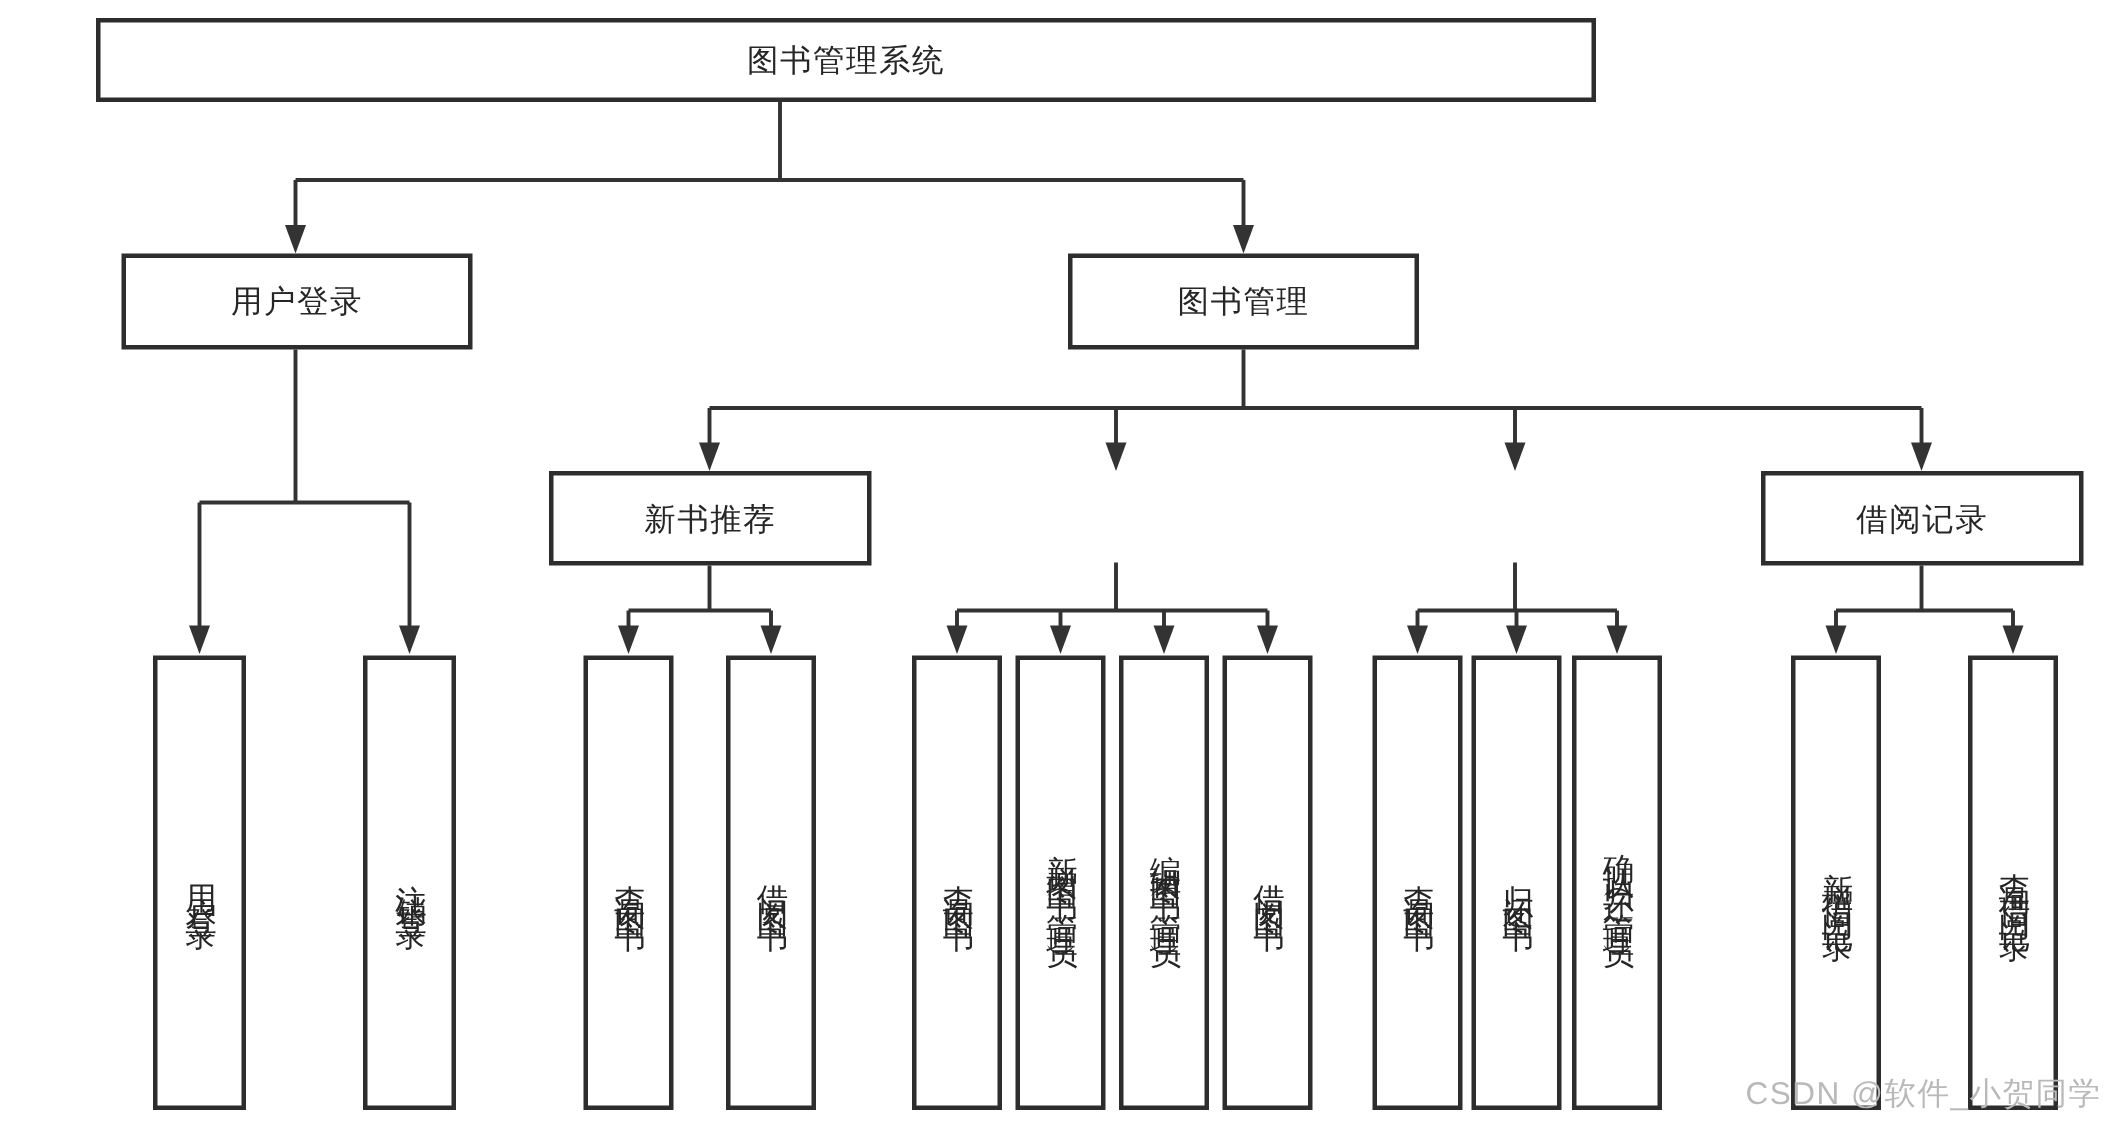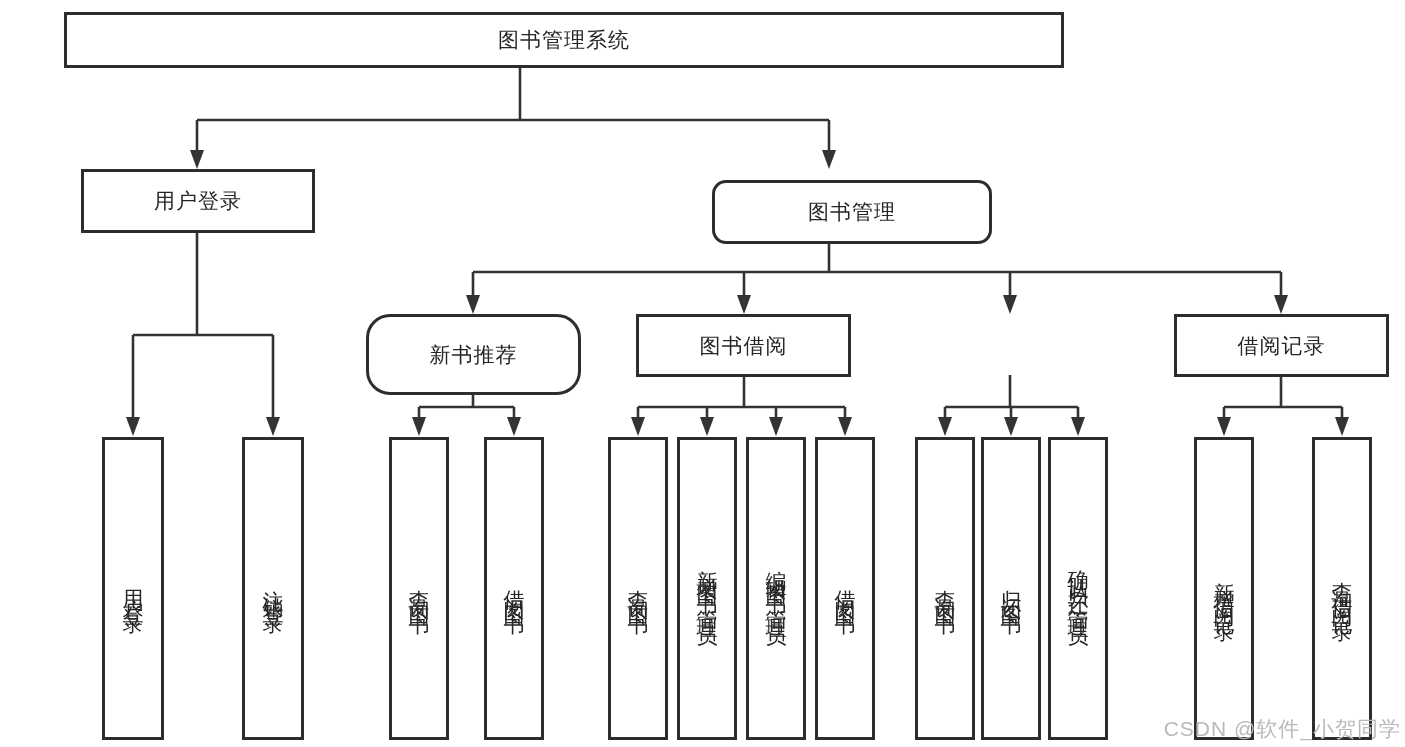--- a/index.html
+++ b/index.html
@@ -89,24 +89,23 @@
         <polygon points="1004,417 1018,417 1011,436"></polygon>
         <polygon points="1071,417 1085,417 1078,436"></polygon>
         <polygon points="1217,417 1231,417 1224,436"></polygon>
         <polygon points="1335,417 1349,417 1342,436"></polygon>
       </g>
   </svg>
 
   <div class="box" style="left:20px; top:12px; width:1000px; height:56px;margin-left:44px;">图书管理系统</div>
 
   <div class="box" style="left:81px; top:169px; width:234px; height:64px;">用户登录</div>
-  <div class="box" style="left:712px; top:180px; width:280px; height:64px;border-radius:14px;">图书管理</div>
+  <div class="box" style="left:712px; top:169px; width:234px; height:64px;">图书管理</div>
 
-  <div class="box" style="left:366px; top:314px; width:215px; height:81px;border-radius:24px;">新书推荐</div>
-  <div class="box" style="left:636px; top:314px; width:215px; height:63px;">图书借阅</div>
+  <div class="box" style="left:366px; top:314px; width:215px; height:63px;">新书推荐</div>
   <div class="box" style="left:1174px; top:314px; width:215px; height:63px;">借阅记录</div>
 
   <div class="box vbox" style="left:102px; top:437px; width:62px; height:303px;">
     <span>用户登录</span>
     </div>
   <div class="box vbox" style="left:242px; top:437px; width:62px; height:303px;">
     <span>注销登录</span>
     </div>
 
   <div class="box vbox" style="left:389px; top:437px; width:60px; height:303px;">

